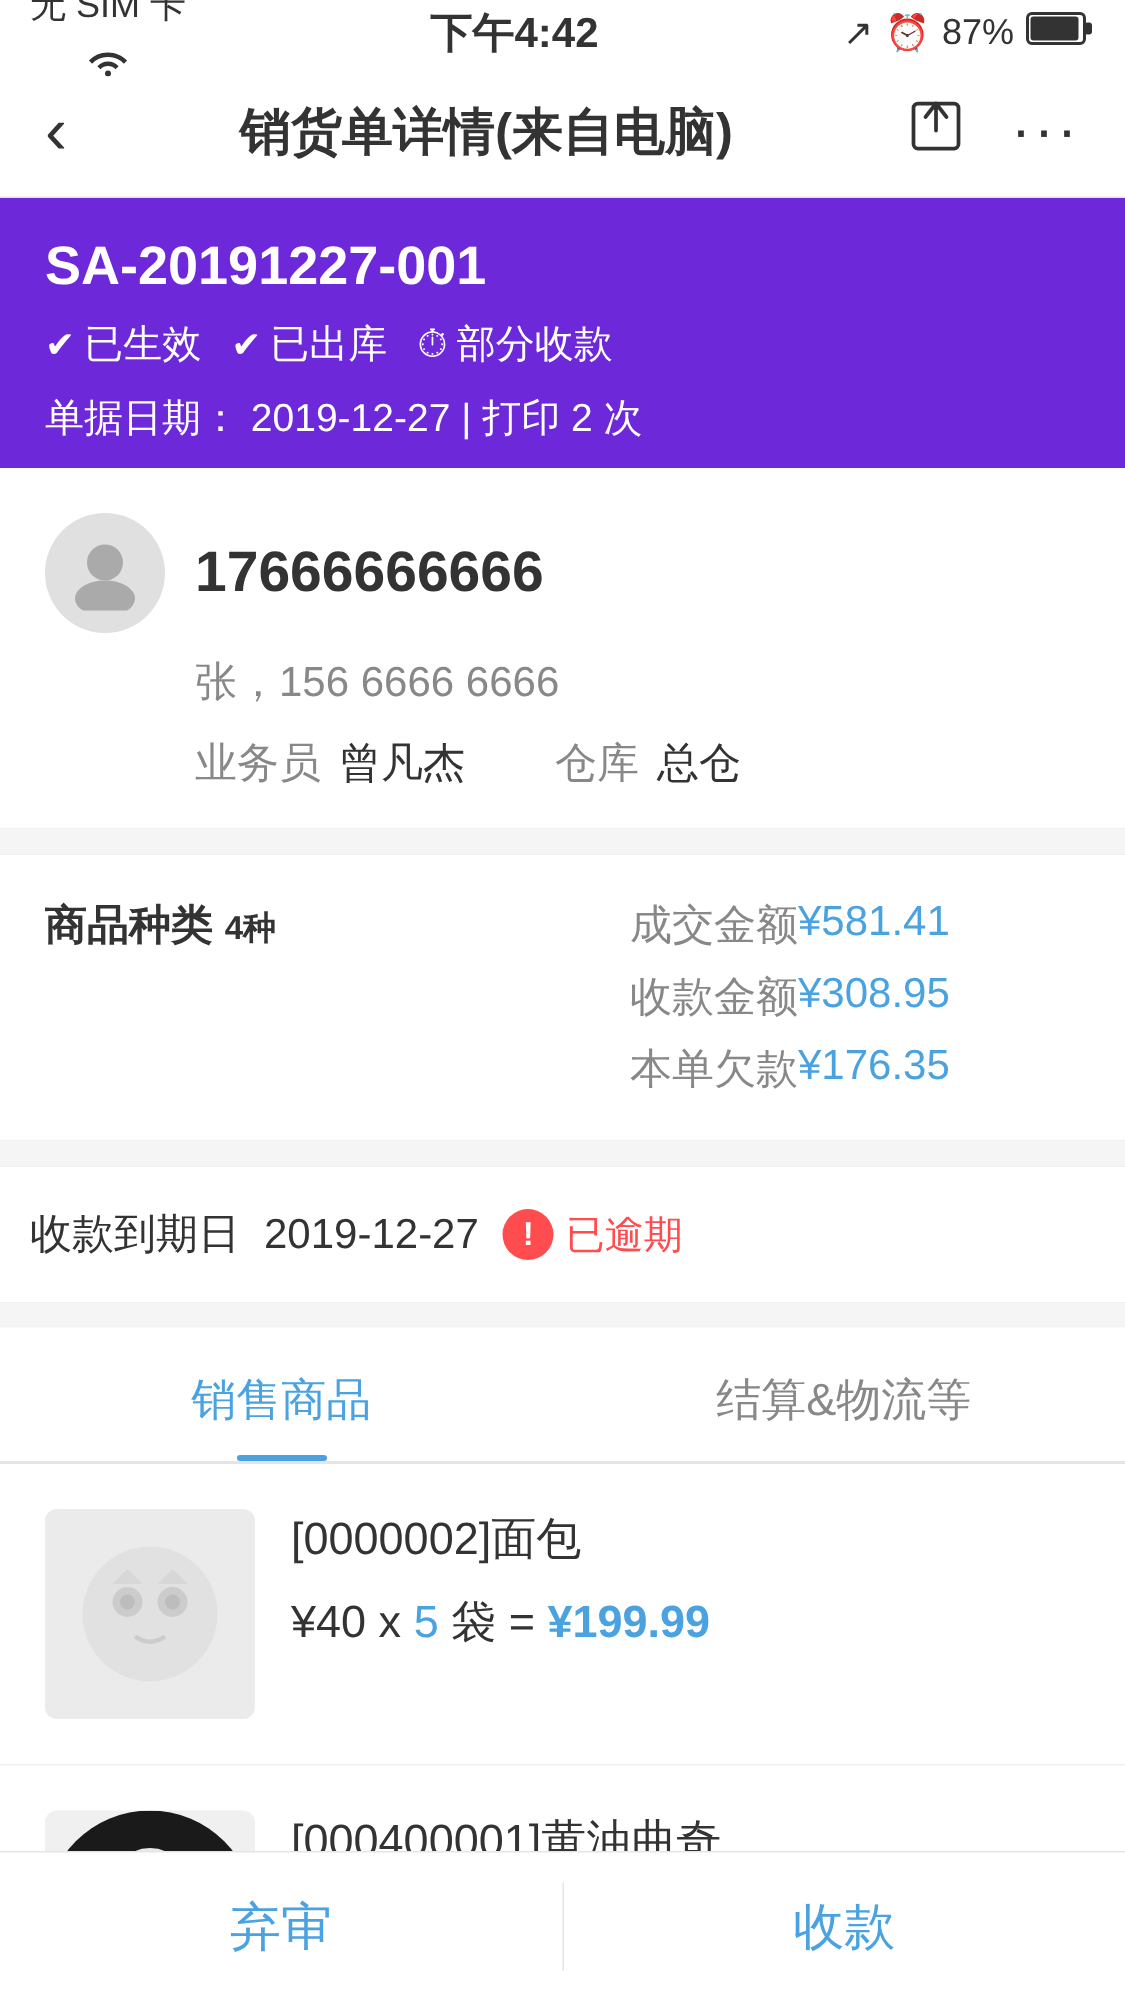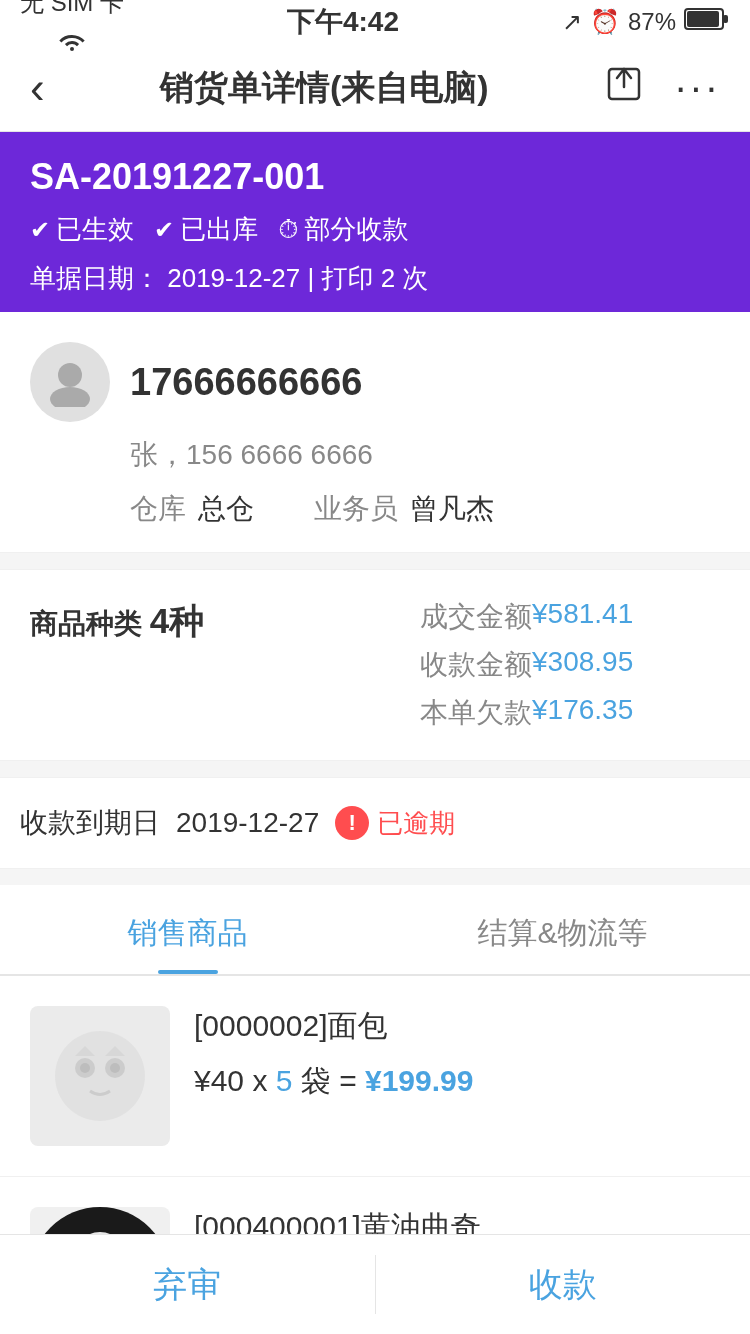--- a/index.html
+++ b/index.html
@@ -376,34 +376,34 @@
       <svg width="50" height="50" viewBox="0 0 50 50">
         <circle cx="25" cy="18" r="12" fill="#aaa"></circle>
         <ellipse cx="25" cy="42" rx="20" ry="12" fill="#aaa"></ellipse>
       </svg>
     </div>
     <div class="customer-name">17666666666</div>
   </div>
   <div class="customer-sub">张，156 6666 6666</div>
   <div class="customer-meta">
     <div class="meta-item">
+      <span class="meta-label">业务员</span>
+      <span class="meta-value">曾凡杰</span>
+    </div>
+    <div class="meta-item">
       <span class="meta-label">仓库</span>
       <span class="meta-value">总仓</span>
-    </div>
-    <div class="meta-item">
-      <span class="meta-label">业务员</span>
-      <span class="meta-value">曾凡杰</span>
     </div>
   </div>
 </div>
 
 <div class="stats-section">
   <div class="stats-left">
     <div class="stats-types">
-      <span>商品种类</span>&nbsp;<span style="color:#333;font-weight:600;font-size:35px;">4种</span>
+      <span>商品种类</span>&nbsp;<span style="color:#333;font-weight:600;font-size:22px;">4种</span>
     </div>
   </div>
   <div class="stats-right">
     <div class="stats-row">
       <span class="stats-row-label">成交金额</span>
       <span class="stats-row-value">¥581.41</span>
     </div>
     <div class="stats-row">
       <span class="stats-row-label">收款金额</span>
       <span class="stats-row-value">¥308.95</span>

